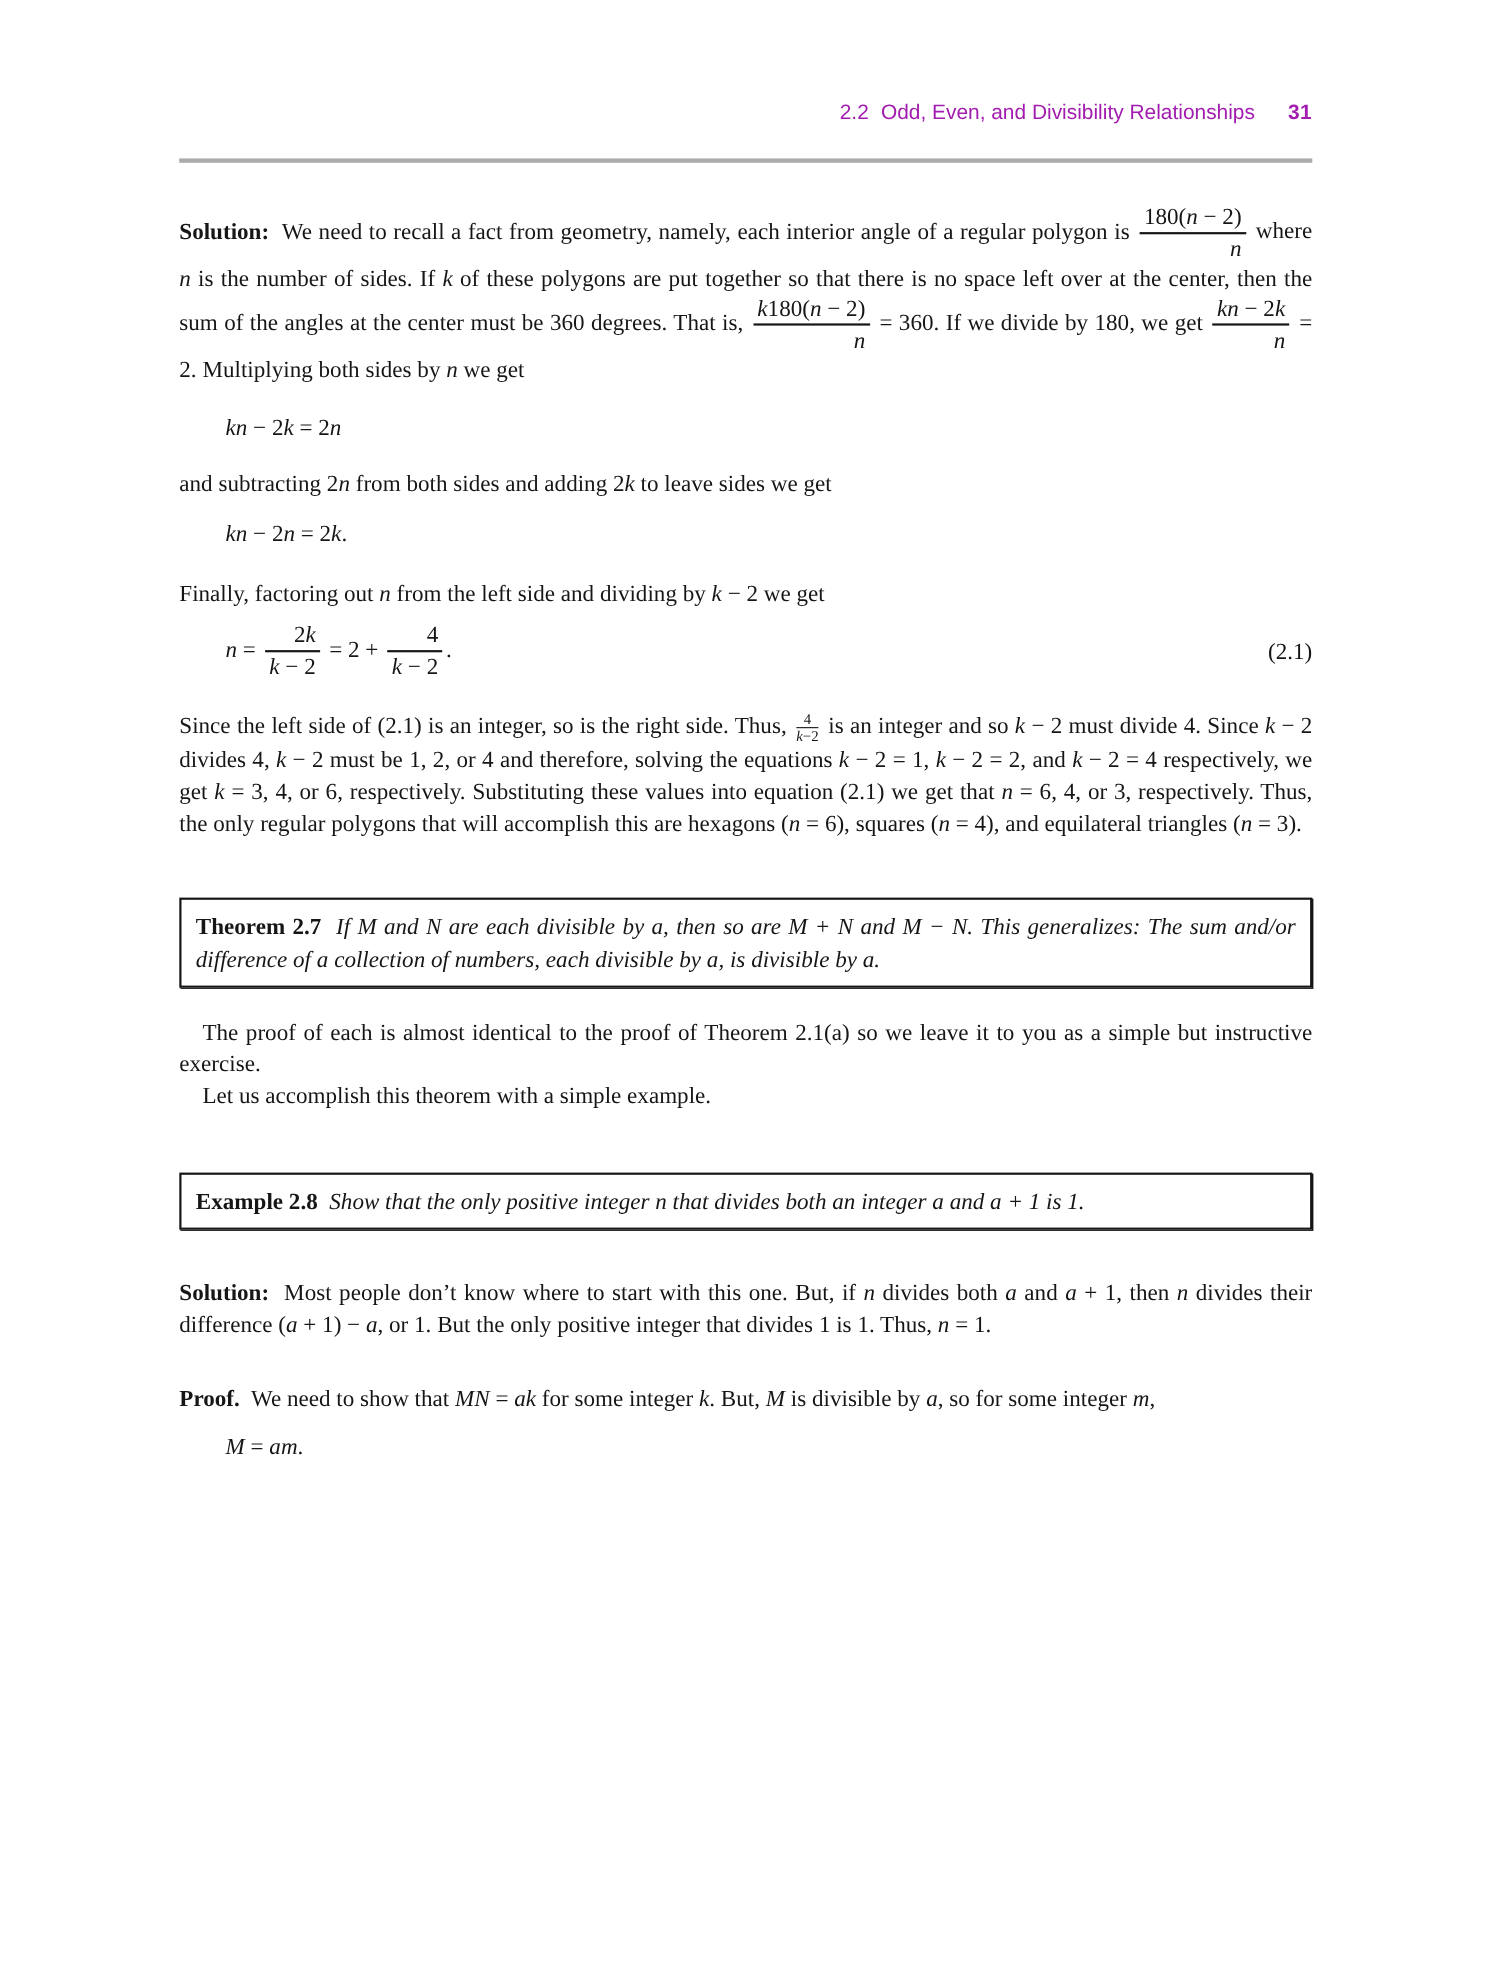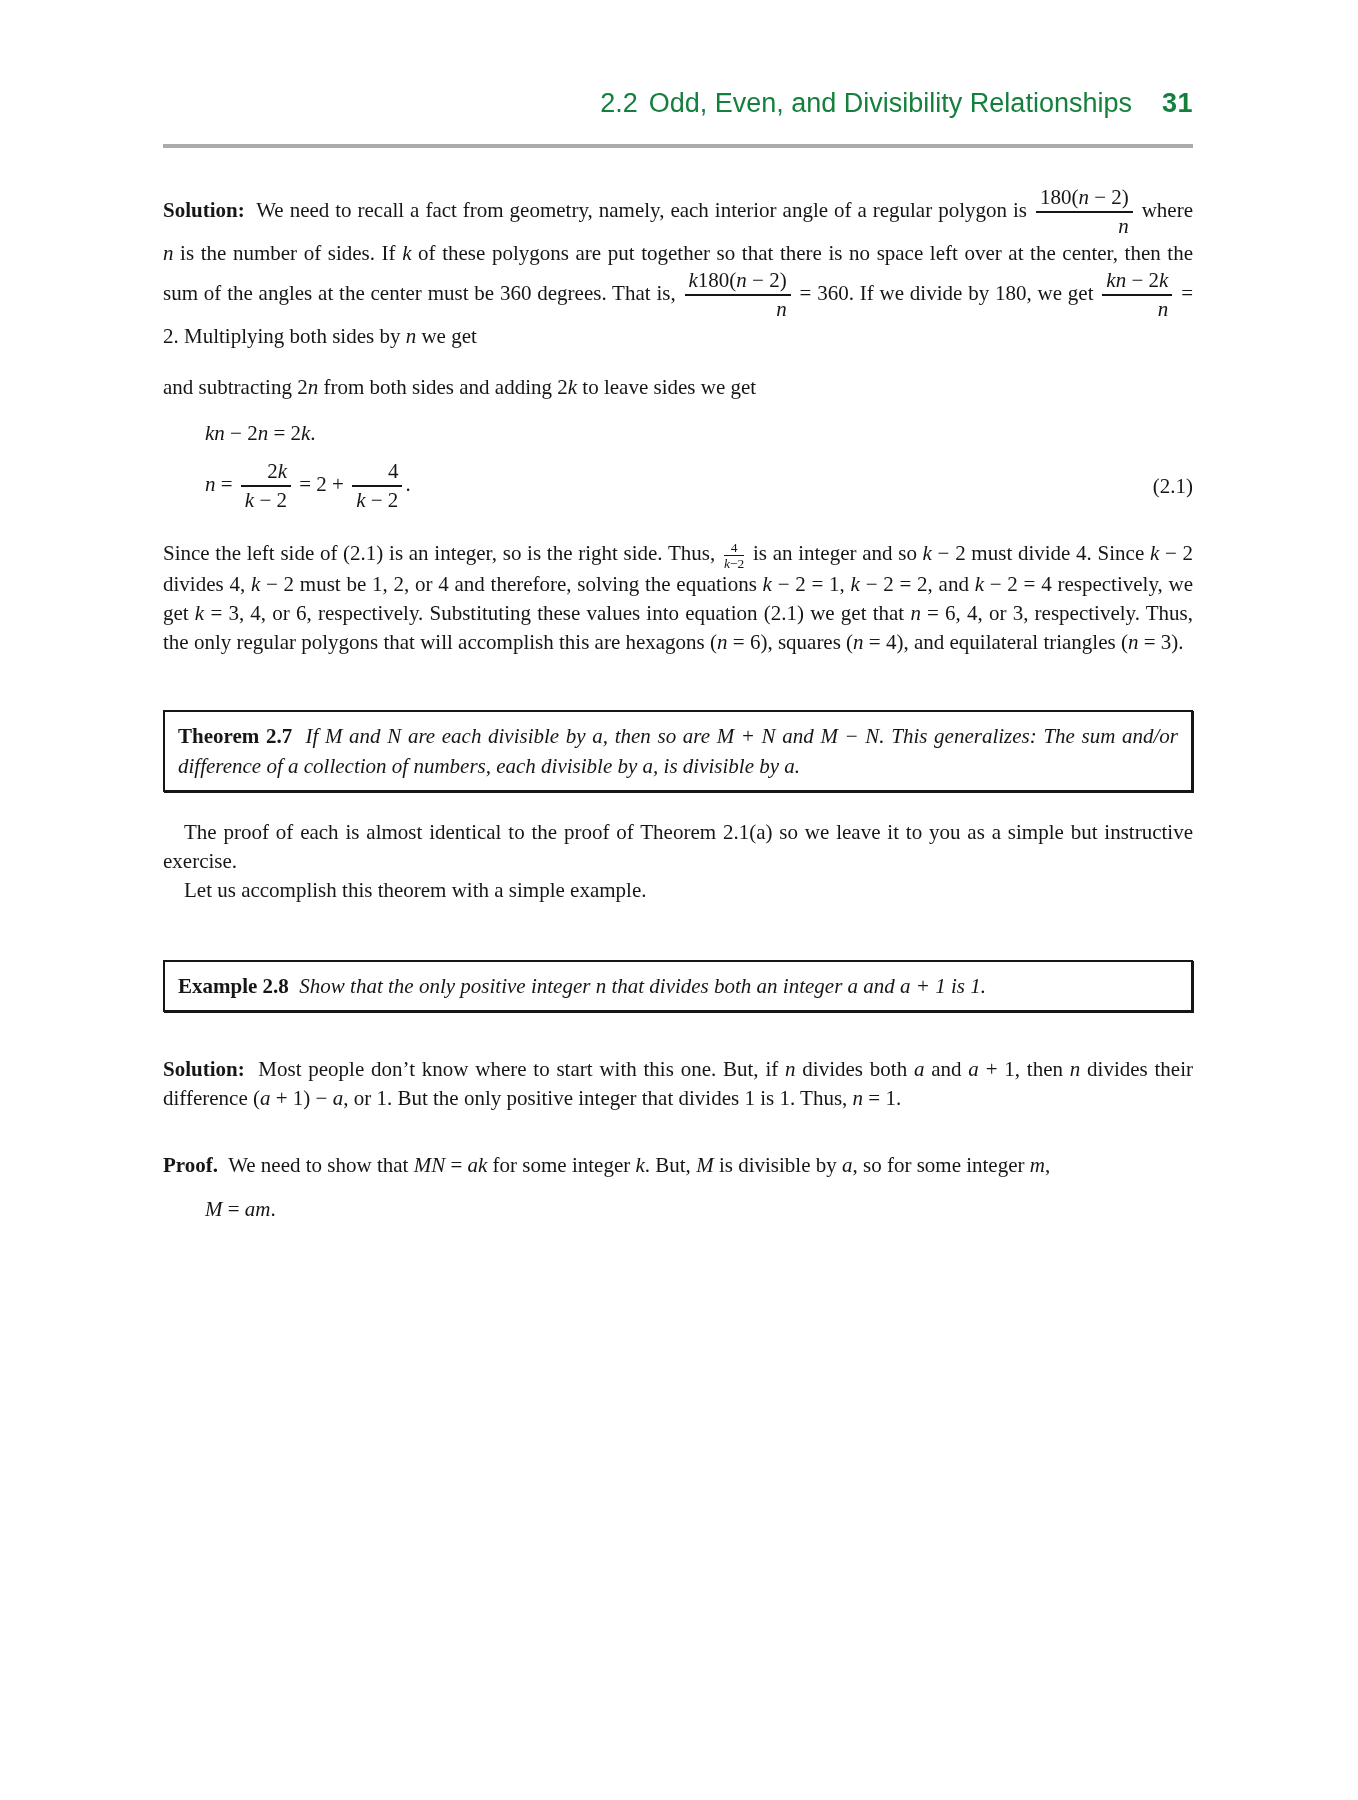--- a/index.html
+++ b/index.html
@@ -1,20 +1,20 @@
 <!DOCTYPE html>
 <html><head>
 <meta charset="utf-8">
 <style>
   html,body{margin:0;padding:0;background:#ffffff;}
   .page{position:relative;width:1358px;height:1800px;background:#ffffff;overflow:hidden;
         font-family:"Liberation Serif", serif;color:#161616;}
   
   .pagehead{position:absolute;left:163px;top:90px;width:1030px;text-align:right;
-            font-family:"Liberation Sans", sans-serif;font-size:27px;line-height:26px;color:#15803d;}
+            font-family:"Liberation Sans", sans-serif;font-size:19px;line-height:26px;color:#a21caf;}
   .pagehead .sec{margin-right:11px;}
   .pagehead .pgnum{font-weight:bold;margin-left:30px;letter-spacing:0.5px;}
   .rule{position:absolute;left:163px;top:144px;width:1030px;height:4px;background:#ababab;}
   
   .col{position:absolute;left:163px;top:0;width:1030px;font-size:21px;line-height:29px;}
   .col p{margin:0;}
   .j{text-align:justify;}
   .ind{text-indent:21px;}
   .rs-b{font-weight:bold;margin-top:13px;}
   .rs-i{font-style:italic;}
@@ -41,25 +41,27 @@
 
   <header class="pagehead">
     <span class="sec">2.2</span><span>Odd, Even, and Divisibility Relationships</span><span class="pgnum">31</span>
   </header>
   <div class="rule"></div>
 
   <main class="col">
 
     <p class="j" style="margin-top:185px"><span><span class="rs-b">Solution:</span><span>&nbsp; We need to recall a fact from geometry, namely, each interior angle of a regular polygon is </span></span><span class="frac"><span class="num"><span>180(</span><span class="rs-i">n</span><span> − 2)</span></span><span class="den"><span class="rs-i">n</span></span></span><span><span> where </span><span class="rs-i">n</span><span> is the number of sides. If </span><span class="rs-i">k</span><span> of these polygons are put together so that there is no space left over at the center, then the sum of the angles at the center must be 360 degrees. That is, </span></span><span class="frac"><span class="num"><span class="rs-i">k</span><span>180(</span><span class="rs-i">n</span><span> − 2)</span></span><span class="den"><span class="rs-i">n</span></span></span><span><span> = 360. If we divide by 180, we get </span></span><span class="frac"><span class="num"><span class="rs-i">kn</span><span> − 2</span><span class="rs-i">k</span></span><span class="den"><span class="rs-i">n</span></span></span><span><span> = 2. Multiplying both sides by </span><span class="rs-i">n</span><span> we get</span></span></p>
 
+    <div class="deq" style="margin-top:22px"><span><span class="rs-i">kn</span><span> − 2</span><span class="rs-i">k</span><span> = 2</span><span class="rs-i">n</span></span></div>
 
     <p class="j" style="margin-top:22px"><span><span>and subtracting 2</span><span class="rs-i">n</span><span> from both sides and adding 2</span><span class="rs-i">k</span><span> to leave sides we get</span></span></p>
 
     <div class="deq" style="margin-top:16px"><span><span class="rs-i">kn</span><span> − 2</span><span class="rs-i">n</span><span> = 2</span><span class="rs-i">k</span><span>.</span></span></div>
 
+    <p class="j" style="margin-top:25px"><span><span>Finally, factoring out </span><span class="rs-i">n</span><span> from the left side and dividing by </span><span class="rs-i">k</span><span> − 2 we get</span></span></p>
 
     <div class="deq eqrow" style="margin-top:11px">
       <span><span><span class="rs-i">n</span><span> = </span></span><span class="frac"><span class="num"><span>2</span><span class="rs-i">k</span></span><span class="den"><span class="rs-i">k</span><span> − 2</span></span></span><span><span> = 2 + </span></span><span class="frac"><span class="num"><span>4</span></span><span class="den"><span class="rs-i">k</span><span> − 2</span></span></span><span><span>.</span></span></span>
       <span class="eq-number">(2.1)</span>
     </div>
 
     <p class="j" style="margin-top:26px"><span><span>Since the left side of (2.1) is an integer, so is the right side. Thus, </span></span><span class="sfrac"><span class="num"><span>4</span></span><span class="den"><span class="rs-i">k</span><span>−2</span></span></span><span><span> is an integer and so </span><span class="rs-i">k</span><span> − 2 must divide 4. Since </span><span class="rs-i">k</span><span> − 2 divides 4, </span><span class="rs-i">k</span><span> − 2 must be 1, 2, or 4 and therefore, solving the equations </span><span class="rs-i">k</span><span> − 2 = 1, </span><span class="rs-i">k</span><span> − 2 = 2, and </span><span class="rs-i">k</span><span> − 2 = 4 respectively, we get </span><span class="rs-i">k</span><span> = 3, 4, or 6, respectively. Substituting these values into equation (2.1) we get that </span><span class="rs-i">n</span><span> = 6, 4, or 3, respectively. Thus, the only regular polygons that will accomplish this are hexagons (</span><span class="rs-i">n</span><span> = 6), squares (</span><span class="rs-i">n</span><span> = 4), and equilateral triangles (</span><span class="rs-i">n</span><span> = 3).</span></span></p>
 
 
     <div class="tbox" style="margin-top:53px">

